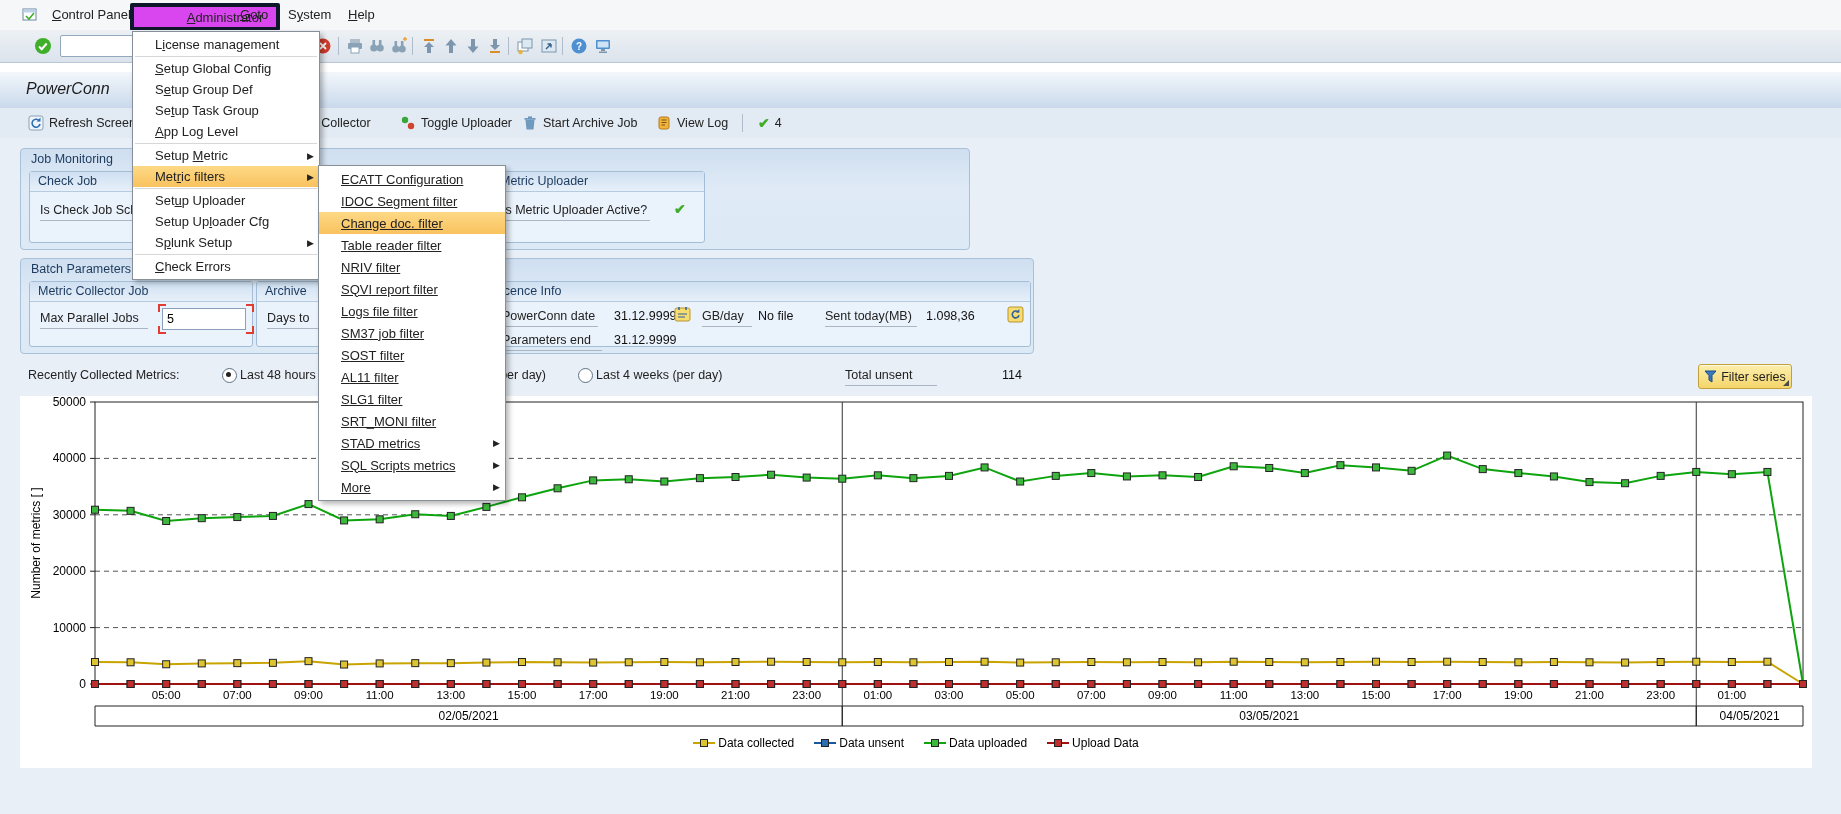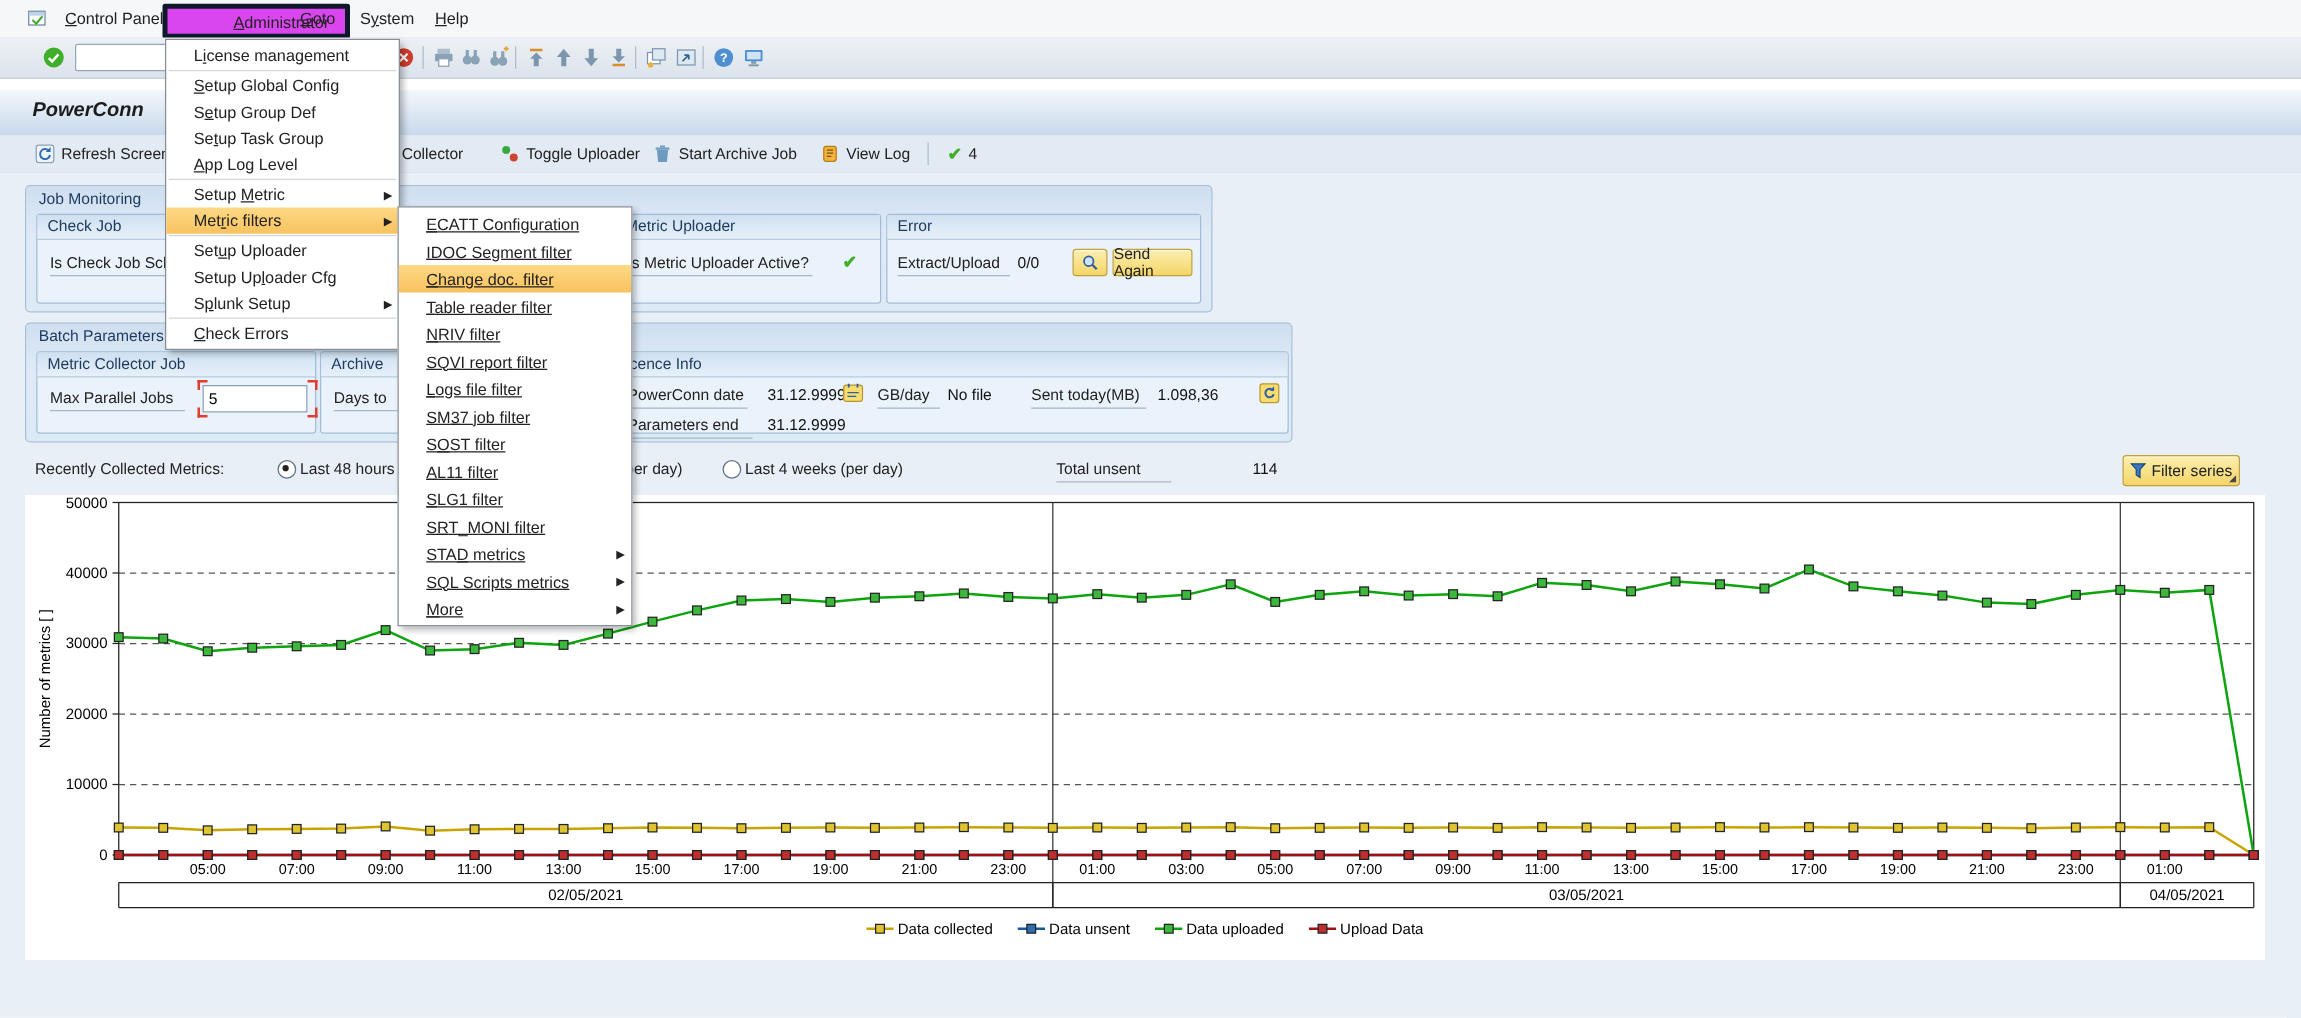--- a/index.html
+++ b/index.html
@@ -12,21 +12,21 @@
   .mb-item.active{border:4px solid #0f172a;background:#d946ef;border-radius:2px;top:3px;line-height:22px;padding-left:48px;}
   .sysicon{position:absolute;left:22px;top:7px;}
   .toolbar{position:absolute;left:0;top:30px;width:1841px;height:32px;
            background:linear-gradient(#edf1f5,#dbe3ec);border-bottom:1px solid #b9c6d3;}
   .ticon{position:absolute;top:7px;width:18px;height:18px;}
   .tsep{position:absolute;top:7px;width:1px;height:18px;background:#b0bcc9;}
   .cmdfield{position:absolute;left:60px;top:5px;width:130px;height:20px;background:#fff;
             border:1px solid #93a8bd;border-radius:2px;font-size:12px;padding:0 4px;}
   .titleband{position:absolute;left:0;top:72px;width:1841px;height:36px;
              background:linear-gradient(#f3f7fb,#c9d9ec);border-bottom:1px solid #aabfd6;}
-  .apptitle{position:absolute;left:26px;top:8px;font-size:16px;font-weight:bold;font-style:italic;color:#1c1c1c;}
+  .apptitle{position:absolute;left:26px;top:8px;font-size:16px;font-weight:normal;font-style:italic;color:#1c1c1c;}
   .apptoolbar{position:absolute;left:0;top:108px;width:1841px;height:30px;background:#e2eaf3;
               border-bottom:1px solid #b9c8d9;}
   .atb{position:absolute;top:4px;height:22px;display:flex;align-items:center;gap:5px;
        font-size:12.5px;color:#222;padding:0 4px;cursor:default;}
   
   .content{position:absolute;left:0;top:138px;width:1841px;height:676px;background:#e9eff7;}
   .group{position:absolute;background:linear-gradient(#cfdff0,#dfeaf6 40%,#dceaf6);
          border:1px solid #a8c0da;border-radius:4px;}
   .group-title{position:absolute;left:10px;top:3px;font-size:12.5px;color:#1c3a5e;}
   .panel{position:absolute;top:22px;background:#eaf2fb;border:1px solid #a3bdd8;border-radius:3px;height:70px;}
@@ -233,34 +233,20 @@
   <div class="group" style="left:20px;top:10px;width:948px;height:100px">
     <span class="group-title">Job Monitoring</span>
     <div class="panel" style="left:8px;width:288px">
       <div class="panel-h">Check Job</div>
       <span class="lbl" style="left:10px;top:31px;width:150px">Is Check Job Sch</span>
     </div>
     <div class="panel" style="left:470px;width:212px">
       <div class="panel-h">Metric Uploader</div>
       <span class="lbl" style="left:10px;top:31px;width:148px">Is Metric Uploader Active?</span>
       <span class="checkmark" style="position:absolute;left:182px;top:29px">✔</span>
-    </div>
-    <div class="panel" style="left:688px;width:250px">
-      <div class="panel-h">Error</div>
-      <span class="lbl" style="left:8px;top:31px;width:90px">Extract/Upload</span>
-      <span class="val" style="left:104px;top:31px">0/0</span>
-      <span class="ybtn" style="position:absolute;left:148px;top:27px;width:26px;height:20px">
-        <svg width="14" height="14">
-            <circle cx="6" cy="6" r="3.8" fill="#cfe3f5" stroke="#2f5fa0" stroke-width="1.4"></circle>
-            <path d="M8.8 8.8l3.6 3.6" stroke="#2f5fa0" stroke-width="1.8"></path>
-          </svg>
-      </span>
-      <span class="ybtn" style="position:absolute;left:180px;top:27px;width:62px;height:20px">
-        <span>Send Again</span>
-      </span>
     </div>
   </div>
 
   <div class="group" style="left:20px;top:120px;width:1012px;height:94px">
     <span class="group-title">Batch Parameters</span>
     <div class="panel" style="left:8px;width:222px;height:64px">
       <div class="panel-h">Metric Collector Job</div>
       <span class="lbl" style="left:10px;top:29px;width:108px">Max Parallel Jobs</span>
       <span class="inputwrap" style="left:132px;top:26px">
         <input class="sapinput" value="5" style="">

